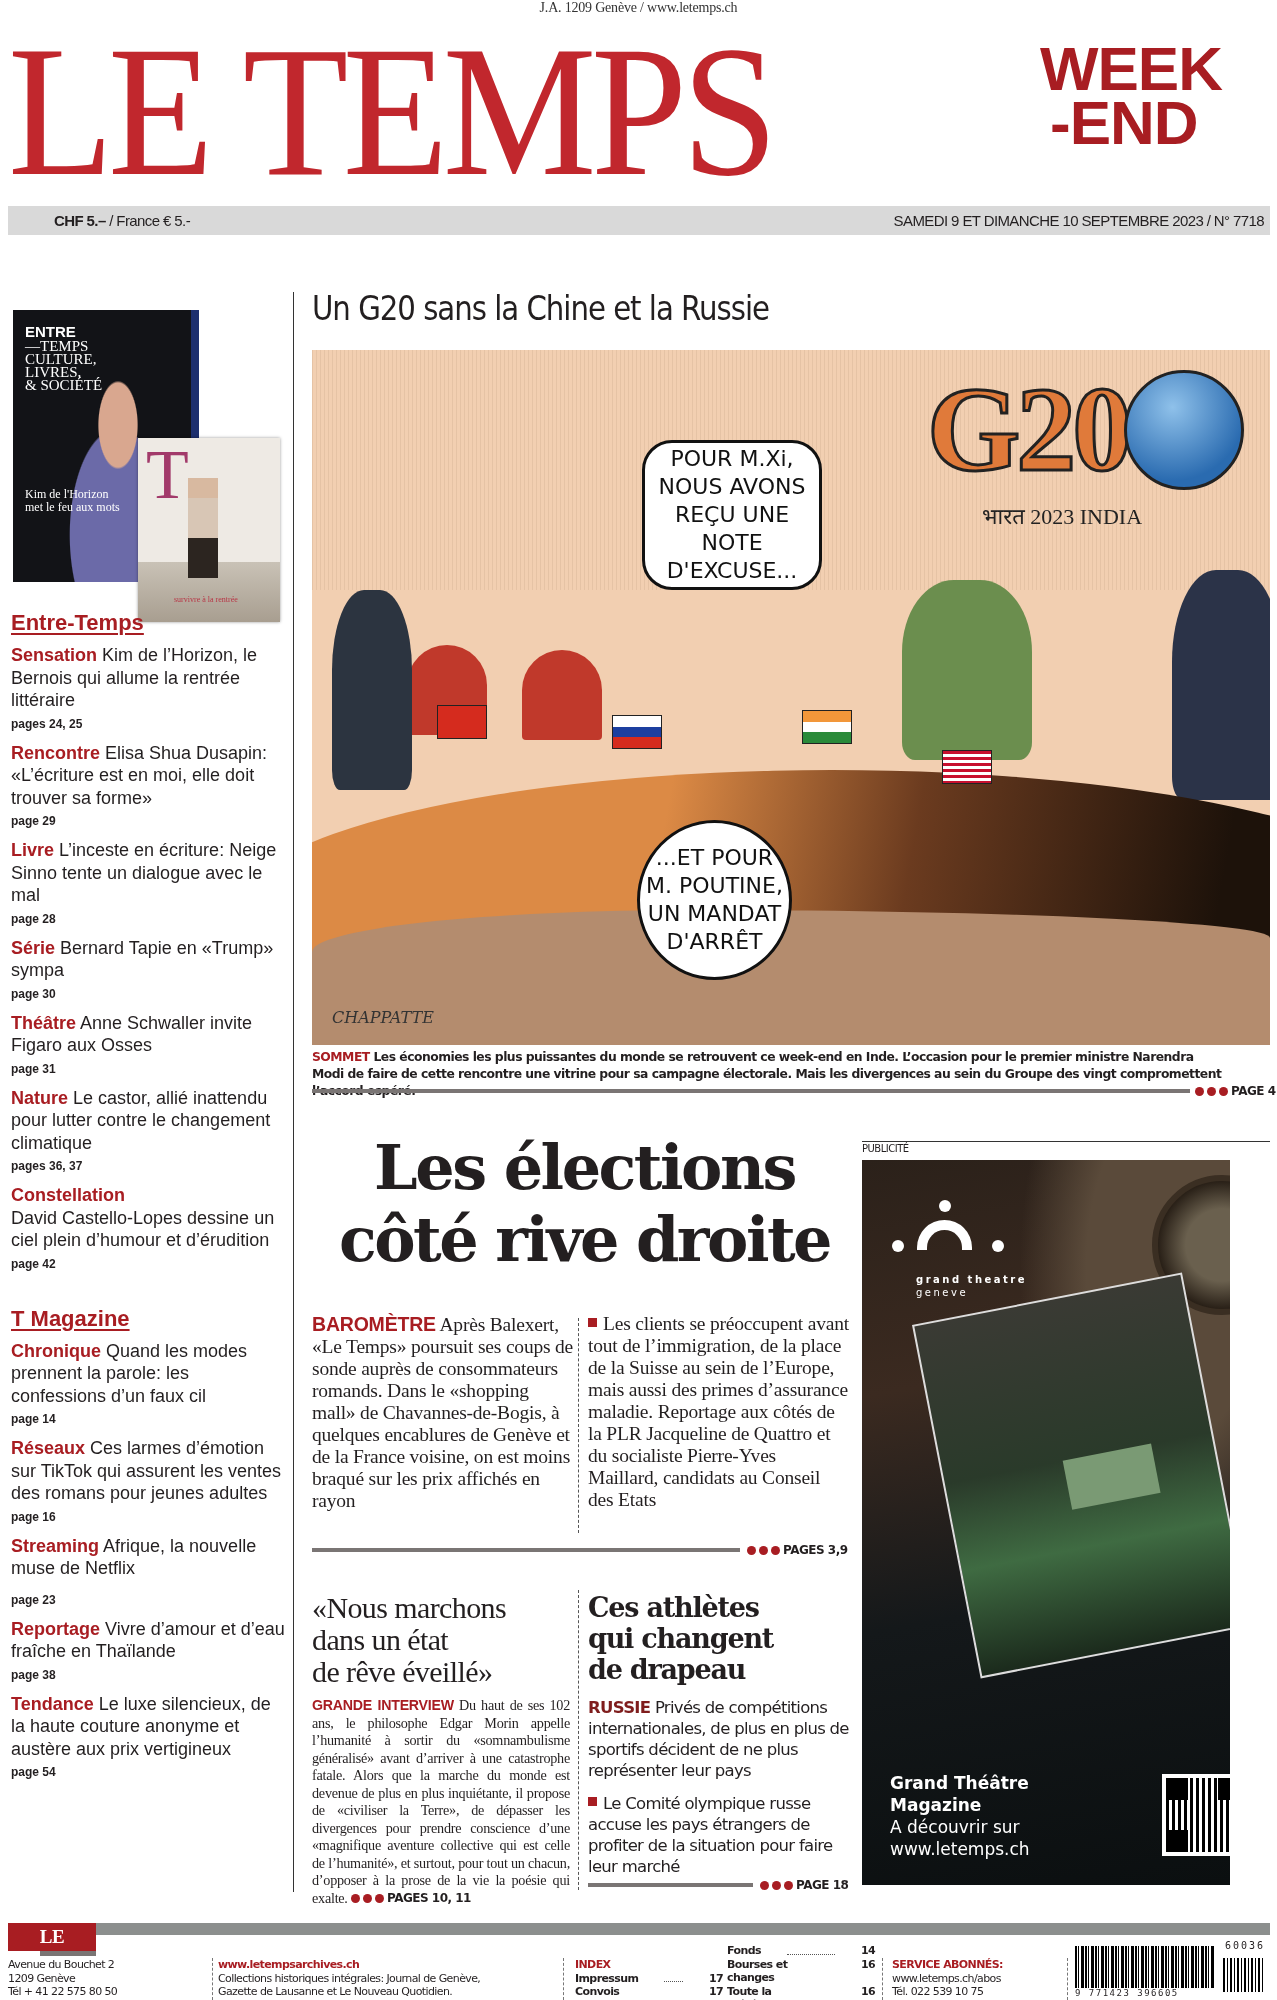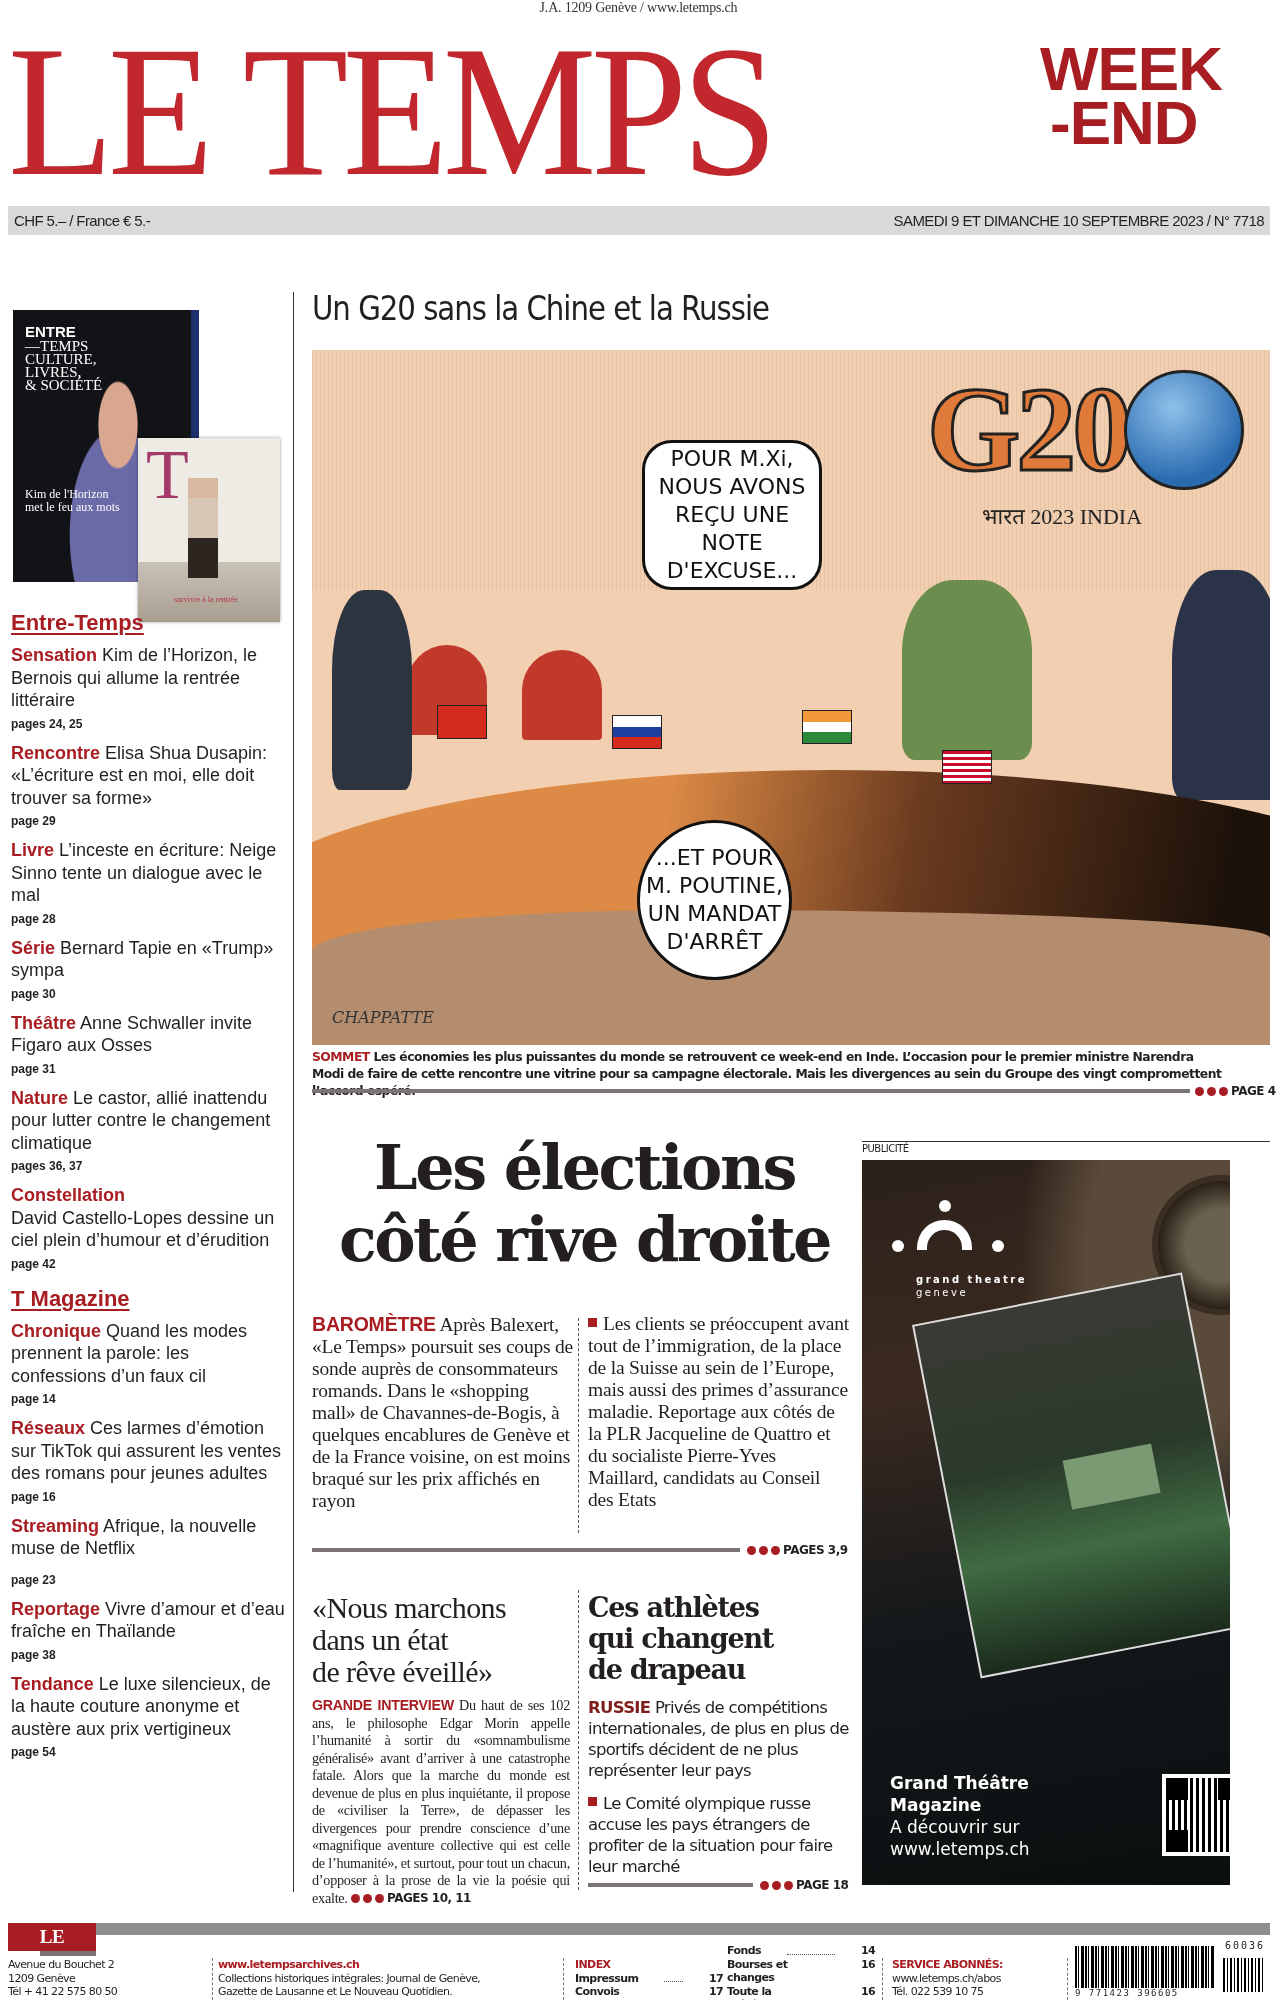--- a/index.html
+++ b/index.html
@@ -16,21 +16,21 @@
   .mast-watermark { position: absolute; left: 0; top: 22px; font-family: "Liberation Sans", sans-serif;
     font-size: 40px; color: rgba(255,255,255,0.55); -webkit-text-stroke: 1px #ccc; letter-spacing: -1px; }
   .mast-weekend { position: absolute; right: 0; top: 2px; font-family: "Liberation Sans", sans-serif; font-weight: bold;
     font-size: 62px; line-height: 54px; color: #a81d22; text-align: left; width: 230px; letter-spacing: -1px; margin-left: 33px; }
   .mast-weekend span { display: block; }
   .mast-weekend .l2 { padding-left: 10px; }
 
   .pricebar { position: absolute; top: 206px; left: 8px; width: 1262px; height: 29px; background: #d9d9d9;
     display: flex; align-items: center; justify-content: space-between; padding: 0 6px;
     font-family: "Liberation Sans", sans-serif; font-size: 15px; color: #231f20; letter-spacing: -0.6px; }
-  .pricebar b { font-weight: normal; }
+  .pricebar b { font-weight: bold; margin-left: 40px; }
 
   
   .left { position: absolute; top: 292px; left: 0; width: 240px; height: 1600px; }
   .vrule { position: absolute; left: 293px; top: 292px; width: 1px; height: 1600px; background: #333; }
   .covers { position: absolute; left: 13px; top: 18px; width: 270px; height: 290px; }
   .cover1 { position: absolute; left: 0; top: 0; width: 186px; height: 272px; background: #121317;
     border-right: 8px solid #1d2f6e; overflow: hidden; }
   .cover1 .c1-title { position: absolute; left: 12px; top: 14px; color: #fff; font-family: "Liberation Sans", sans-serif; font-weight: bold; font-size: 15px; line-height: 15px; }
   .cover1 .c1-sub { position: absolute; left: 12px; top: 30px; color: #fff; font-family: "Liberation Serif", serif; font-size: 15px; line-height: 13px; }
   .cover1 .c1-head { position: absolute; left: 12px; top: 178px; color: #fff; font-family: "Liberation Serif", serif; font-size: 12px; line-height: 13px; width: 100px; }
@@ -177,21 +177,21 @@
   <div class="toc">
     <div class="toc-section">Entre-Temps</div>
     <div class="toc-item"><span class="kw">Sensation</span><span> Kim de l’Horizon, le Bernois qui allume la rentrée littéraire</span><span class="pg">pages 24, 25</span></div>
     <div class="toc-item"><span class="kw">Rencontre</span><span> Elisa Shua Dusapin: «L’écriture est en moi, elle doit trouver sa forme»</span><span class="pg">page 29</span></div>
     <div class="toc-item"><span class="kw">Livre</span><span> L’inceste en écriture: Neige Sinno tente un dialogue avec le mal</span><span class="pg">page 28</span></div>
     <div class="toc-item"><span class="kw">Série</span><span> Bernard Tapie en «Trump» sympa</span><span class="pg">page 30</span></div>
     <div class="toc-item"><span class="kw">Théâtre</span><span> Anne Schwaller invite Figaro aux Osses</span><span class="pg">page 31</span></div>
     <div class="toc-item"><span class="kw">Nature</span><span> Le castor, allié inattendu pour lutter contre le changement climatique</span><span class="pg">pages 36, 37</span></div>
     <div class="toc-item"><span class="kw" style="display:block">Constellation</span><span> David Castello-Lopes dessine un ciel plein d’humour et d’érudition</span><span class="pg">page 42</span></div>
 
-    <div class="toc-section" style="margin-top:14px">T Magazine</div>
+    <div class="toc-section" style="margin-top:34px">T Magazine</div>
     <div class="toc-item"><span class="kw">Chronique</span><span> Quand les modes prennent la parole: les confessions d’un faux cil</span><span class="pg">page 14</span></div>
     <div class="toc-item"><span class="kw">Réseaux</span><span> Ces larmes d’émotion sur TikTok qui assurent les ventes des romans pour jeunes adultes</span><span class="pg">page 16</span></div>
     <div class="toc-item"><span class="kw">Streaming</span><span> Afrique, la nouvelle muse de Netflix</span><span class="pg" style="margin-top:12px">page 23</span></div>
     <div class="toc-item"><span class="kw">Reportage</span><span> Vivre d’amour et d’eau fraîche en Thaïlande</span><span class="pg">page 38</span></div>
     <div class="toc-item"><span class="kw">Tendance</span><span> Le luxe silencieux, de la haute couture anonyme et austère aux prix vertigineux</span><span class="pg">page 54</span></div>
   </div>
 </div>
 
 <div class="g20-title">Un G20 sans la Chine et la Russie</div>
 <div class="cartoon">

